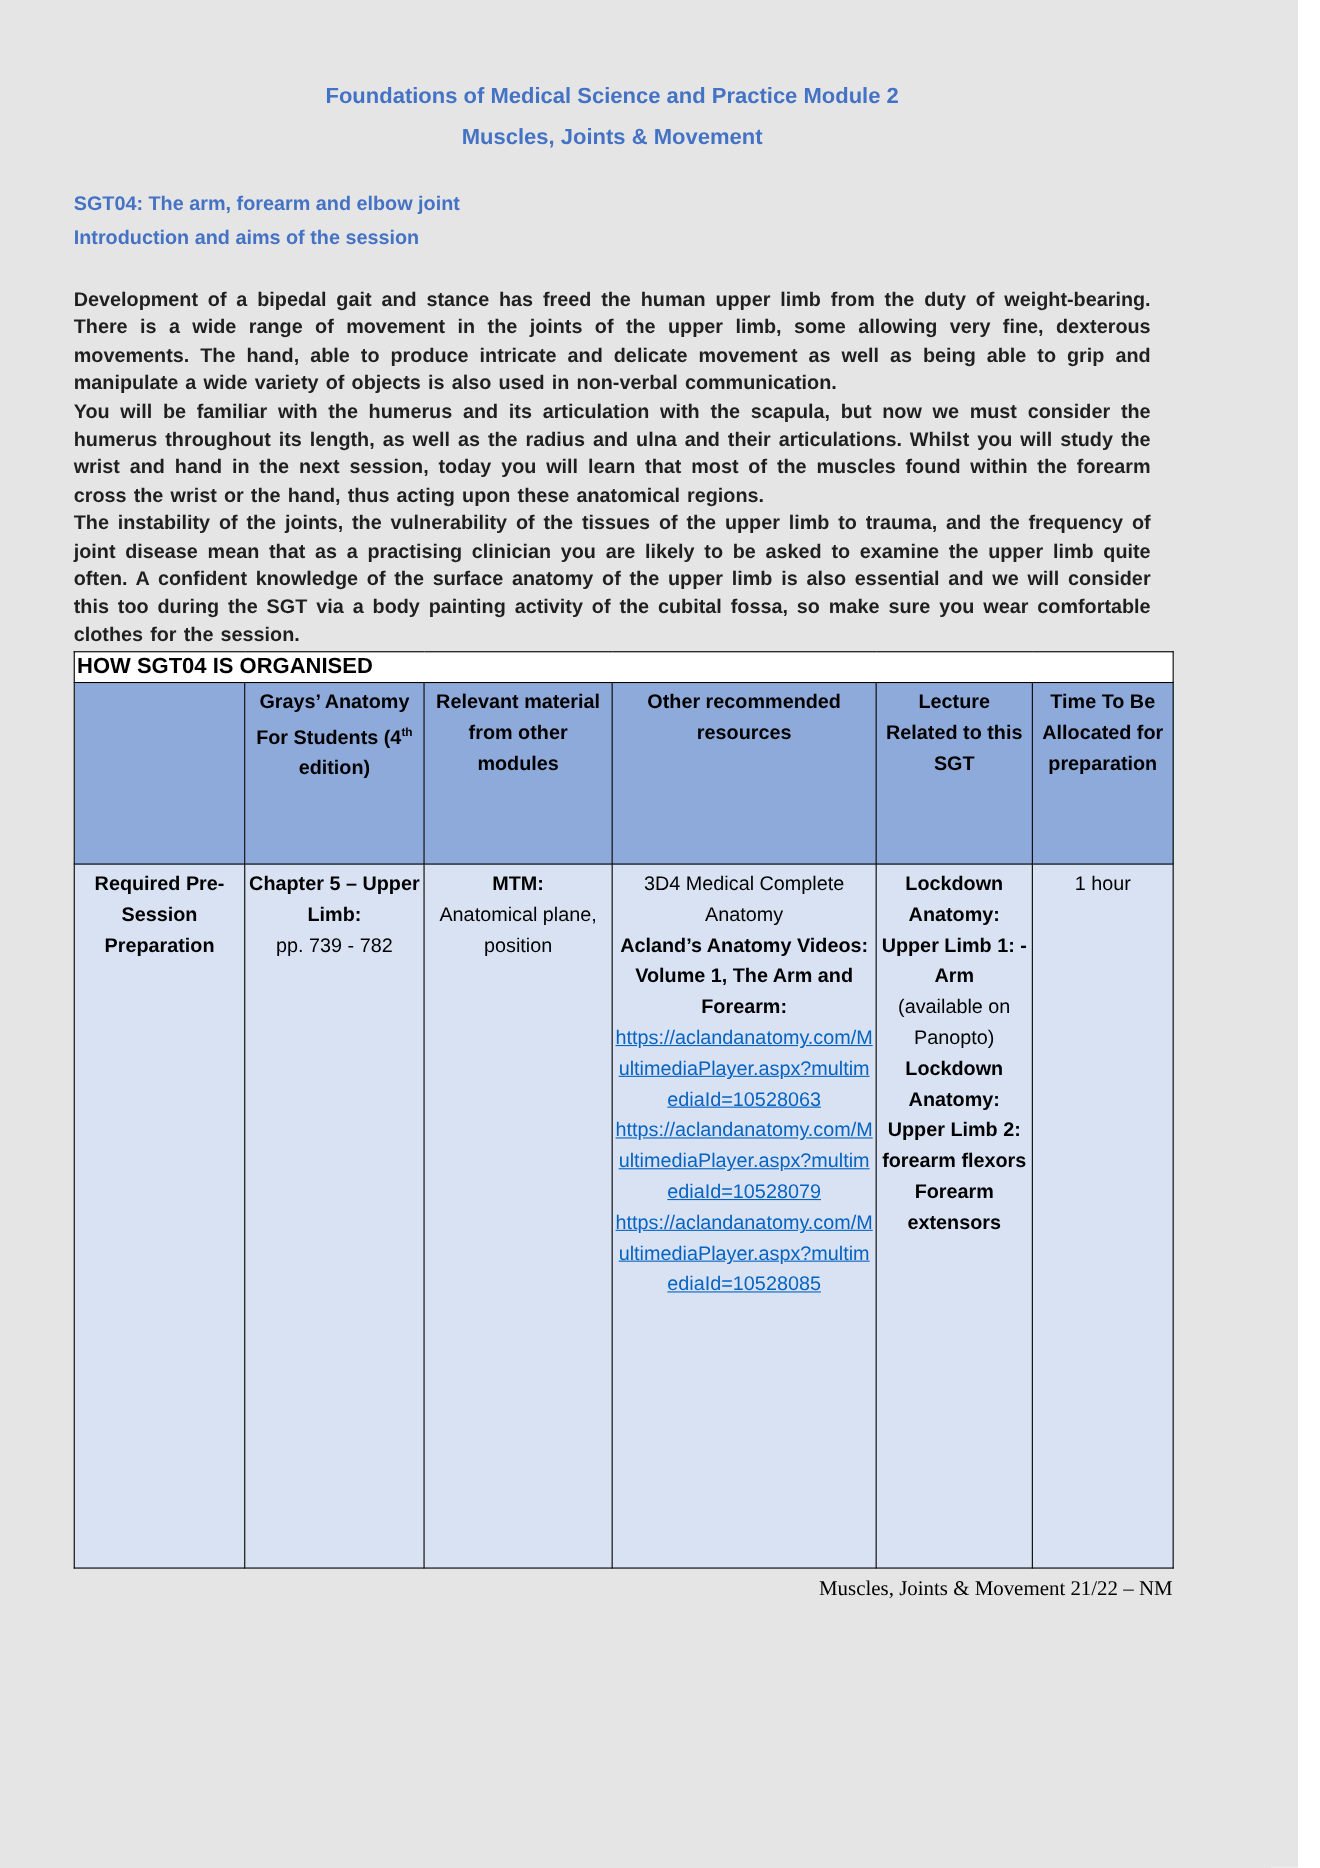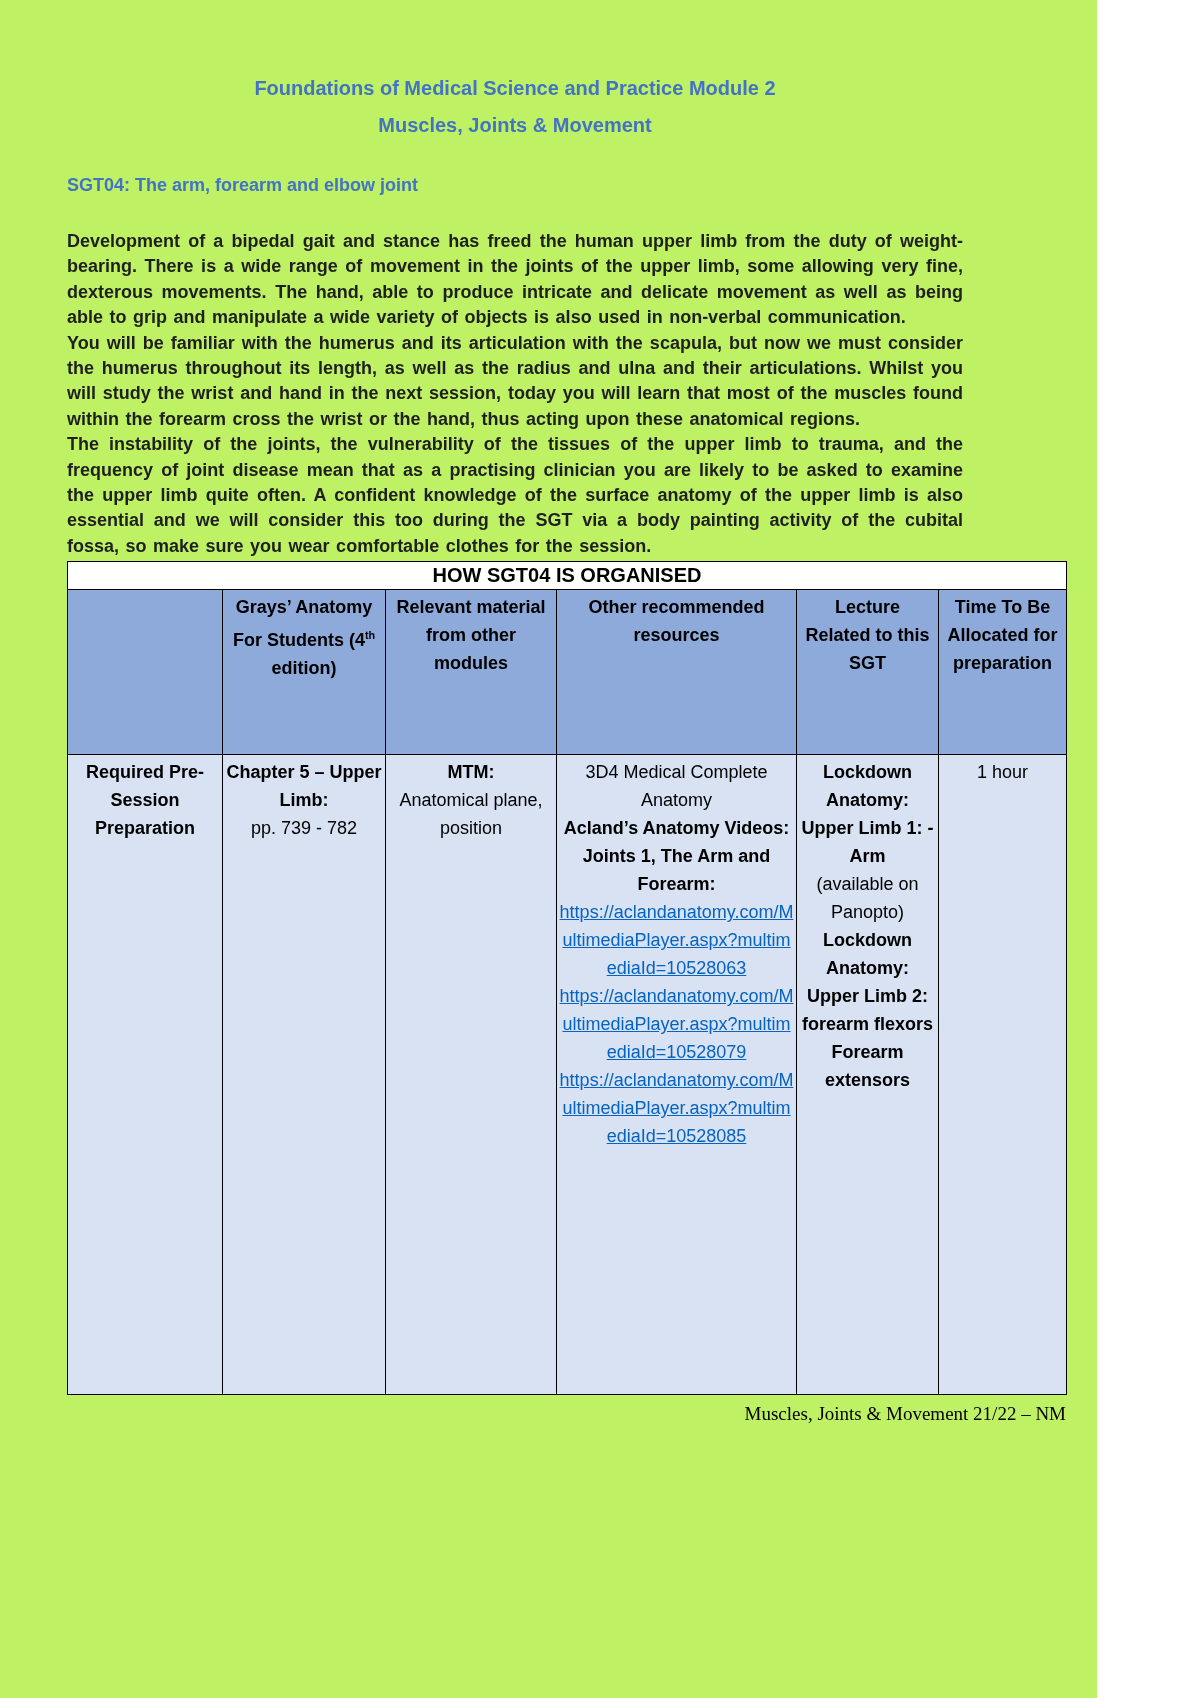--- a/index.html
+++ b/index.html
@@ -1,22 +1,22 @@
 <!DOCTYPE html>
 <html><head>
 <meta charset="utf-8">
 <style>
   * { margin: 0; padding: 0; box-sizing: border-box; }
   html, body { background: #ffffff; }
   body { font-family: "Liberation Sans", sans-serif; }
 
   .page {
-    width: 1097px;
+    width: 1180px;
     min-height: 1698px;
-    background: #bef264;
+    background: #e5e5e5;
     padding: 70px 134px 40px 67px;
     color: #1a1a1a;
   }
 
   .doc-title {
     font-size: 20px;
     font-weight: bold;
     color: #4472C4;
     text-align: center;
     line-height: 37px;
@@ -50,21 +50,21 @@
   .sgt-table td, .sgt-table th {
     border: 1.5px solid #000000;
     overflow-wrap: break-word;
     word-wrap: break-word;
   }
 
   .title-cell {
     background: #ffffff;
     font-size: 20px;
     font-weight: bold;
-    text-align: center;
+    text-align: left;
     padding: 2px;
     color: #000;
   }
 
   .sgt-table th {
     background: #8EAADB;
     font-size: 18px;
     font-weight: bold;
     text-align: center;
     vertical-align: top;
@@ -107,20 +107,21 @@
 </style>
 </head>
 <body>
 
 <div class="page">
 
   <div class="doc-title">Foundations of Medical Science and Practice Module 2</div>
   <div class="doc-title">Muscles, Joints &amp; Movement</div>
 
   <div class="session-title first">SGT04: The arm, forearm and elbow joint</div>
+  <div class="session-title">Introduction  and aims of the session</div>
 
   <div class="intro">
     <p>Development of a bipedal gait and stance has freed the human upper limb from the duty of weight-bearing. There is a wide range of movement in the joints of the upper limb, some allowing very fine, dexterous movements. The hand, able to produce intricate and delicate movement as well as being able to grip and manipulate a wide variety of objects is also used in non-verbal communication.</p>
     <p>You will be familiar with the humerus and its articulation with the scapula, but now we must consider the humerus throughout its length, as well as the radius and ulna and their articulations. Whilst you will study the wrist and hand in the next session, today you will learn that most of the muscles found within the forearm cross the wrist or the hand, thus acting upon these anatomical regions.</p>
     <p>The instability of the joints, the vulnerability of the tissues of the upper limb to trauma, and the frequency of joint disease mean that as a practising clinician you are likely to be asked to examine the upper limb quite often. A confident knowledge of the surface anatomy of the upper limb is also essential and we will consider this too during the SGT via a body painting activity of the cubital fossa, so make sure you wear comfortable clothes for the session.</p>
   </div>
 
   <table class="sgt-table">
     <colgroup>
       <col style="width:155px">
@@ -147,21 +148,21 @@
         <td class="body-cell">
           <div class="b">Chapter 5 – Upper Limb:</div>
           <div>pp. 739 - 782</div>
         </td>
         <td class="body-cell">
           <div class="b">MTM:</div>
           <div>Anatomical plane, position</div>
         </td>
         <td class="body-cell">
           <div>3D4 Medical Complete Anatomy</div>
-          <div class="b">Acland’s Anatomy Videos: Joints 1,  The Arm and Forearm:</div>
+          <div class="b">Acland’s Anatomy Videos: Volume 1,  The Arm and Forearm:</div>
           <a class="link">https://aclandanatomy.com/MultimediaPlayer.aspx?multimediaId=10528063</a>
           <a class="link">https://aclandanatomy.com/MultimediaPlayer.aspx?multimediaId=10528079</a>
           <a class="link">https://aclandanatomy.com/MultimediaPlayer.aspx?multimediaId=10528085</a>
         </td>
         <td class="body-cell">
           <div class="b">Lockdown Anatomy: Upper Limb 1: - Arm</div>
           <div>(available on Panopto)</div>
           <div class="b">Lockdown Anatomy: Upper Limb 2: forearm flexors Forearm extensors</div>
         </td>
         <td class="body-cell">1 hour</td>

